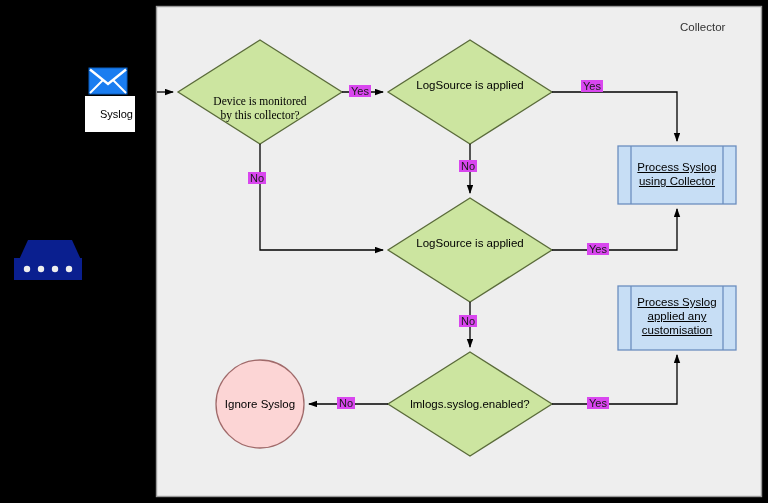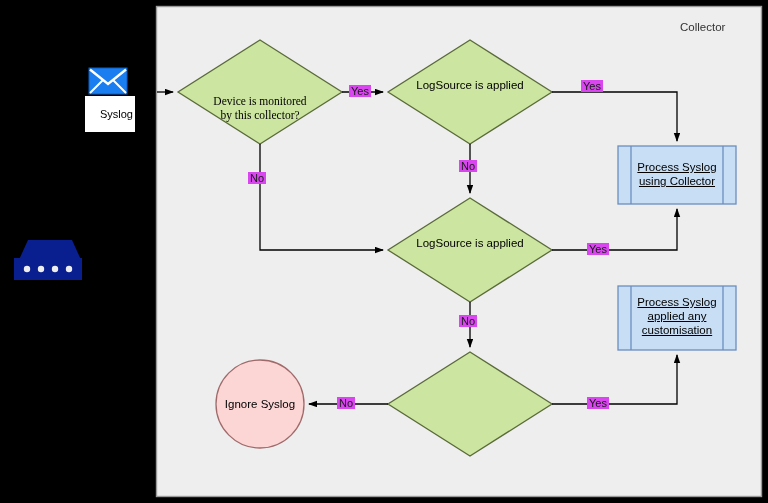--- a/index.html
+++ b/index.html
@@ -144,20 +144,23 @@
   </div>
 
   <div class="node-label diamond-label" style="left:390px; top:78px; width:160px;">
     <div>LogSource is applied</div>
   </div>
 
   <div class="node-label diamond-label" style="left:390px; top:236px; width:160px;">
     <div>LogSource is applied</div>
   </div>
 
+  <div class="node-label diamond-label" style="left:390px; top:397px; width:160px;">
+    <div>lmlogs.syslog.enabled?</div>
+  </div>
 
   <div class="node-label proc-label" style="left:633px; top:160px; width:88px;">
     <div>Process Syslog</div>
     <div>using Collector</div>
   </div>
 
   <div class="node-label proc-label" style="left:633px; top:295px; width:88px;">
     <div>Process Syslog</div>
     <div>applied any</div>
     <div>customisation</div>

